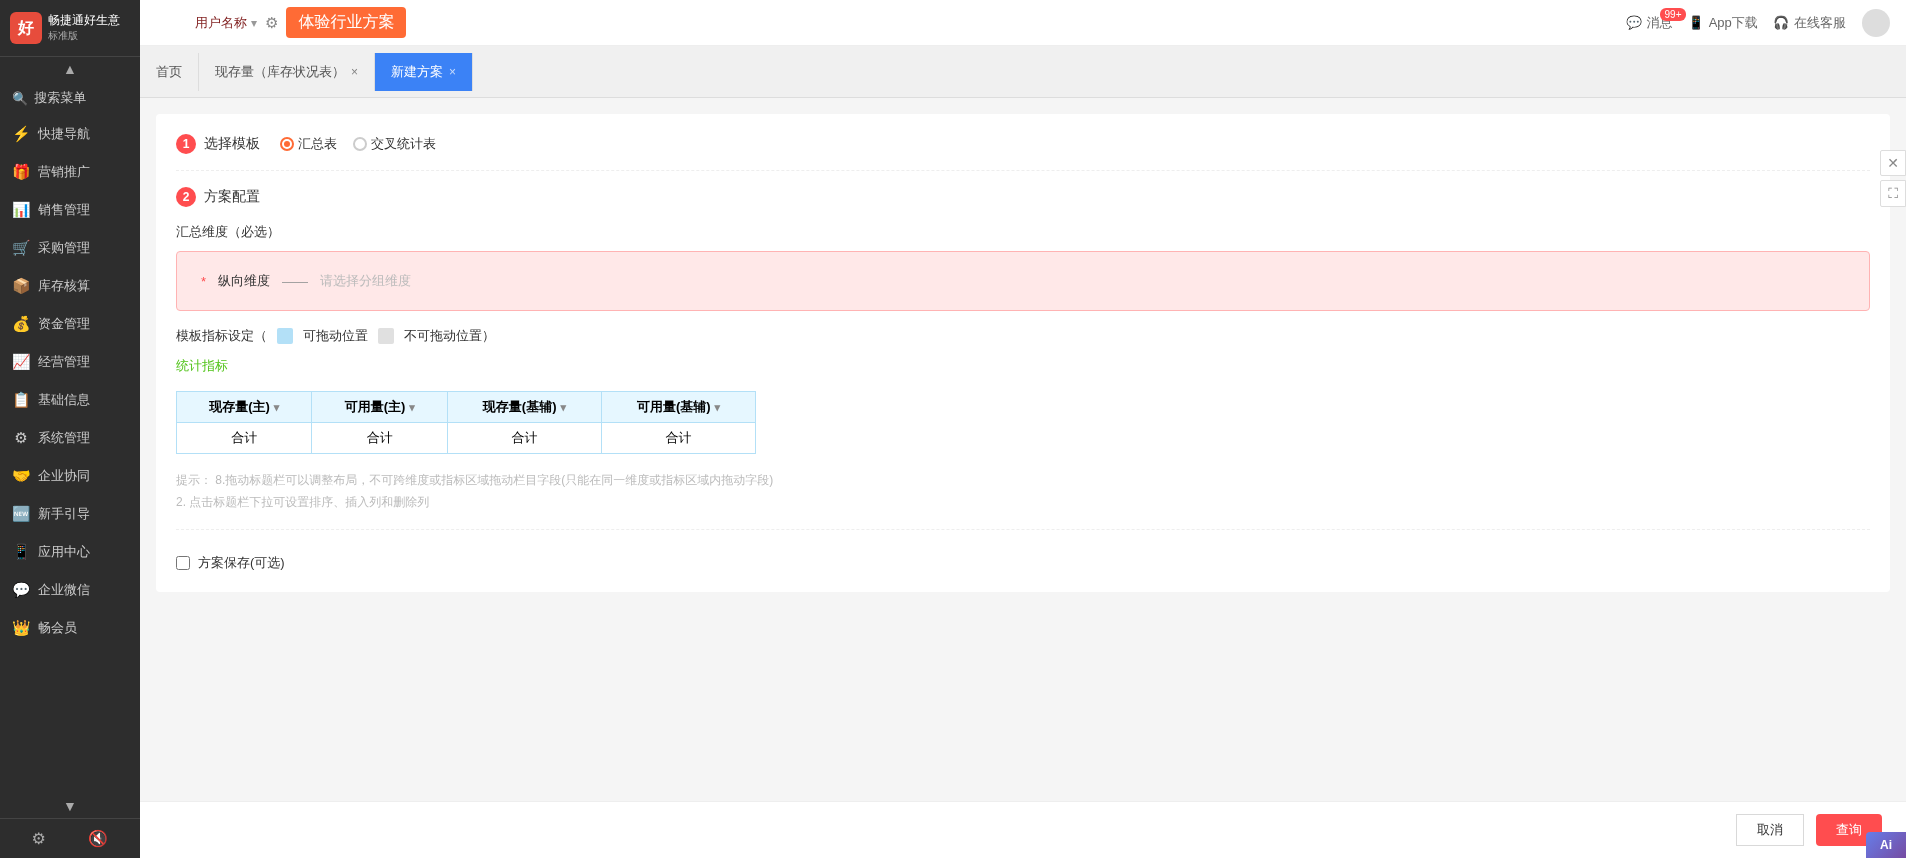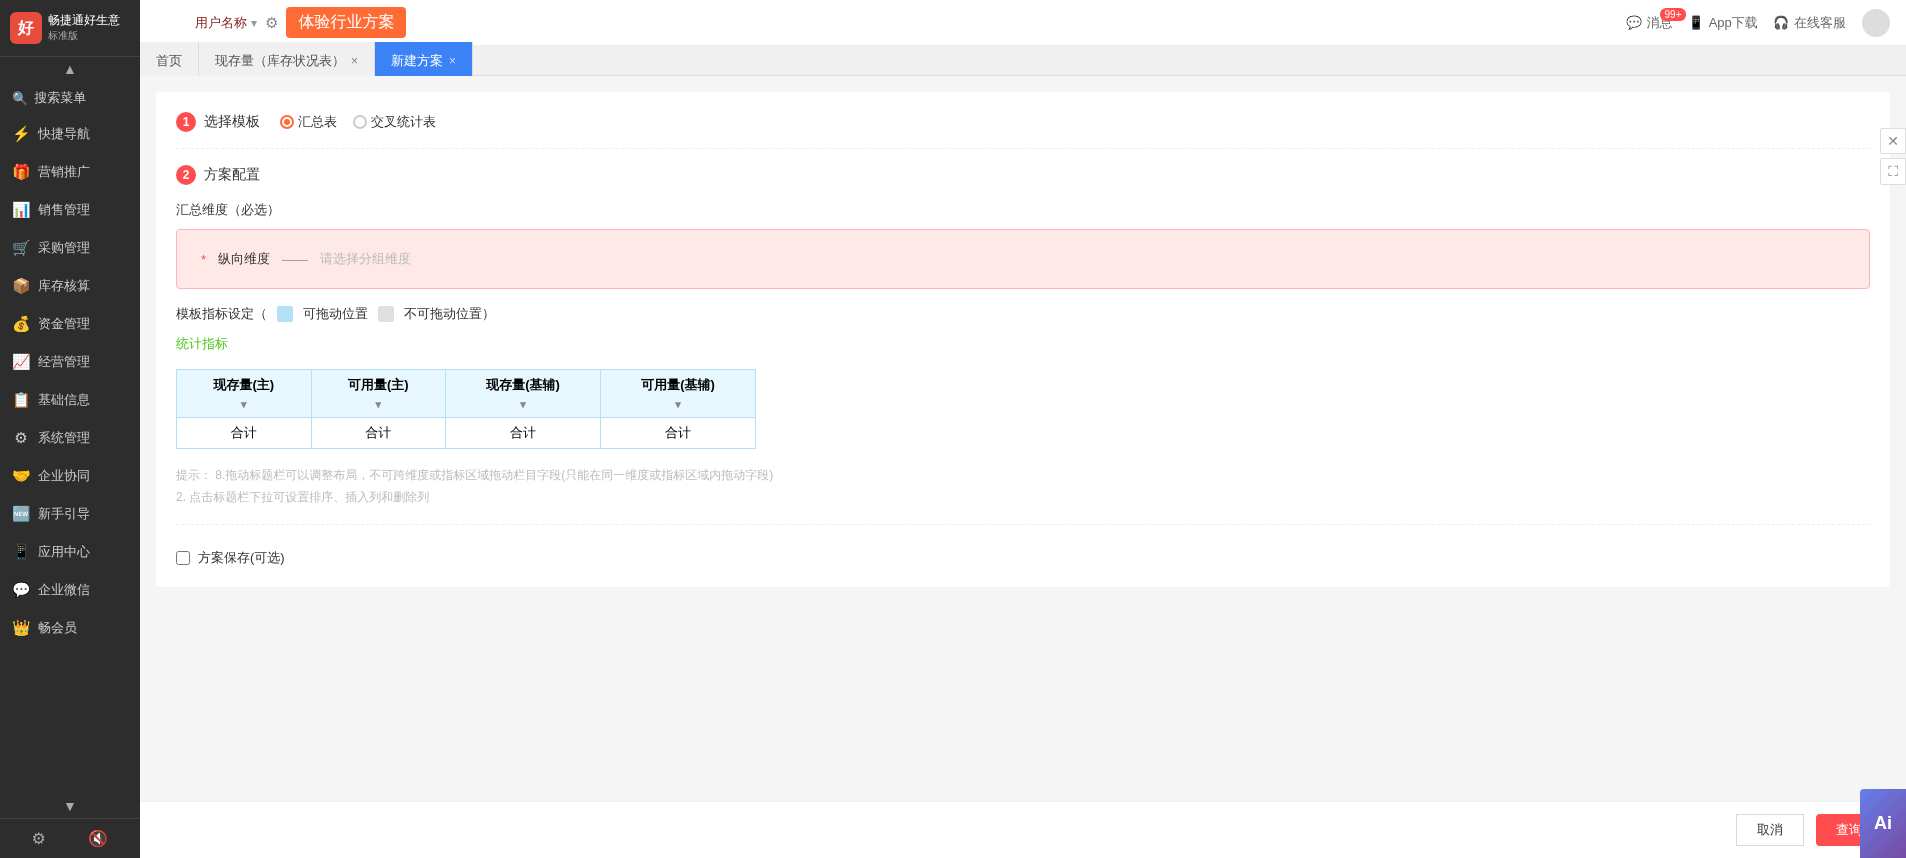--- a/index.html
+++ b/index.html
@@ -99,21 +99,21 @@
     .topbar-app { display: flex; align-items: center; gap: 4px; cursor: pointer; }
     .topbar-service { display: flex; align-items: center; gap: 4px; cursor: pointer; }
     .topbar-avatar { width: 28px; height: 28px; background: #ddd; border-radius: 50%; }
 
     
     .tabbar {
       background: #f0f0f0;
       display: flex;
       align-items: center;
       padding: 0 0;
-      height: 30px;
+      height: 52px;
       border-bottom: 1px solid #ddd;
     }
     .tab-item {
       display: flex; align-items: center; gap: 6px;
       padding: 0 16px;
       height: 38px;
       font-size: 13px;
       cursor: pointer;
       border-right: 1px solid #ddd;
       color: #555;
@@ -205,21 +205,21 @@
       width: 580px;
     }
     .stats-table th, .stats-table td {
       border: 1px solid #b3e0f7;
       text-align: center;
       padding: 6px 12px;
       font-size: 13px;
     }
     .stats-table thead tr { background: #e6f7ff; }
     .stats-table tbody tr { background: #fff; }
-    .th-cell { display: flex; align-items: center; justify-content: center; gap: 4px; flex-direction: column; }
+    .th-cell { display: flex; align-items: center; justify-content: center; gap: 4px; }
     .th-dropdown { font-size: 11px; color: #888; cursor: pointer; }
 
     
     .hint-block { margin-top: 16px; font-size: 12px; color: #bbb; line-height: 1.8; }
 
     
     .scheme-footer { margin-top: 24px; display: flex; align-items: center; gap: 8px; }
     .scheme-save-check { width: 14px; height: 14px; border: 1px solid #ccc; border-radius: 2px; cursor: pointer; }
     .scheme-save-label { font-size: 13px; color: #333; text-align: right; }
 
@@ -255,22 +255,22 @@
     
     .sidebar-items { flex: 1; overflow-y: auto; }
     .sidebar-items::-webkit-scrollbar { width: 0; }
 
     
     .ai-badge {
       position: fixed;
       bottom: 0; right: 0;
       background: linear-gradient(135deg, #667eea, #764ba2);
       color: #fff;
-      padding: 24px 14px;
-      font-size: 18px;
+      padding: 6px 14px;
+      font-size: 12px;
       font-weight: bold;
       border-radius: 4px 0 0 0;
       cursor: pointer;
     }
   </style>
 </head>
 <body>
 
 <div class="sidebar">
   <div class="sidebar-logo">

